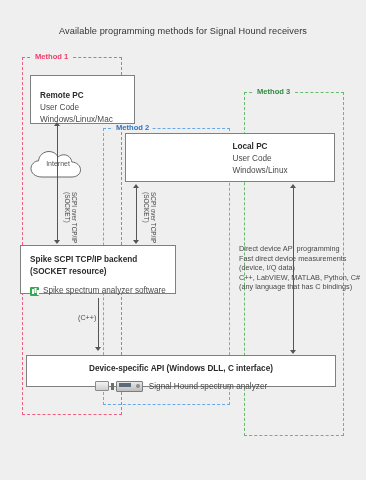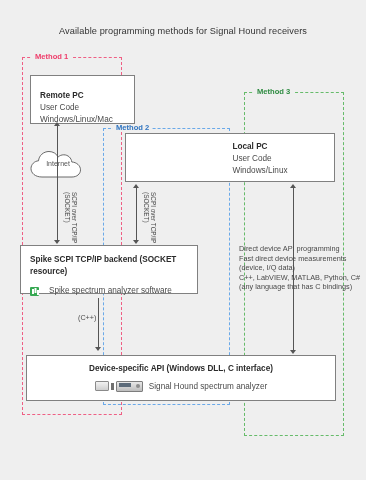--- a/index.html
+++ b/index.html
@@ -85,41 +85,41 @@
     left: 125px; top: 133px; width: 210px; height: 49px;
     padding: 7px 0 0 0;
     text-align: center;
   }
   #local-pc-box .inner {
     display: inline-block;
     text-align: left;
     margin-left: 60px;
   }
   #spike-box {
-    left: 20px; top: 245px; width: 178px; height: 49px;
+    left: 20px; top: 245px; width: 156px; height: 49px;
     padding: 8px 9px 0 9px;
   }
   #device-api-box {
-    left: 26px; top: 355px; width: 310px; height: 46px;
+    left: 26px; top: 355px; width: 310px; height: 32px;
     padding: 7px 0 0 0;
     text-align: center;
   }
   #device-api-box .api-title { text-align: center; }
   #device-api-box .api-row {
     margin-top: 6px;
     display: flex;
     align-items: center;
     justify-content: center;
     gap: 6px;
   }
 
   .icon-row {
     display: flex;
     align-items: center;
-    gap: 10px;
+    gap: 4px;
     margin-top: 7px;
   }
 
   
   .spike-icon {
     width: 9px;
     height: 9px;
     background: #36a852;
     border-radius: 1px;
     position: relative;

